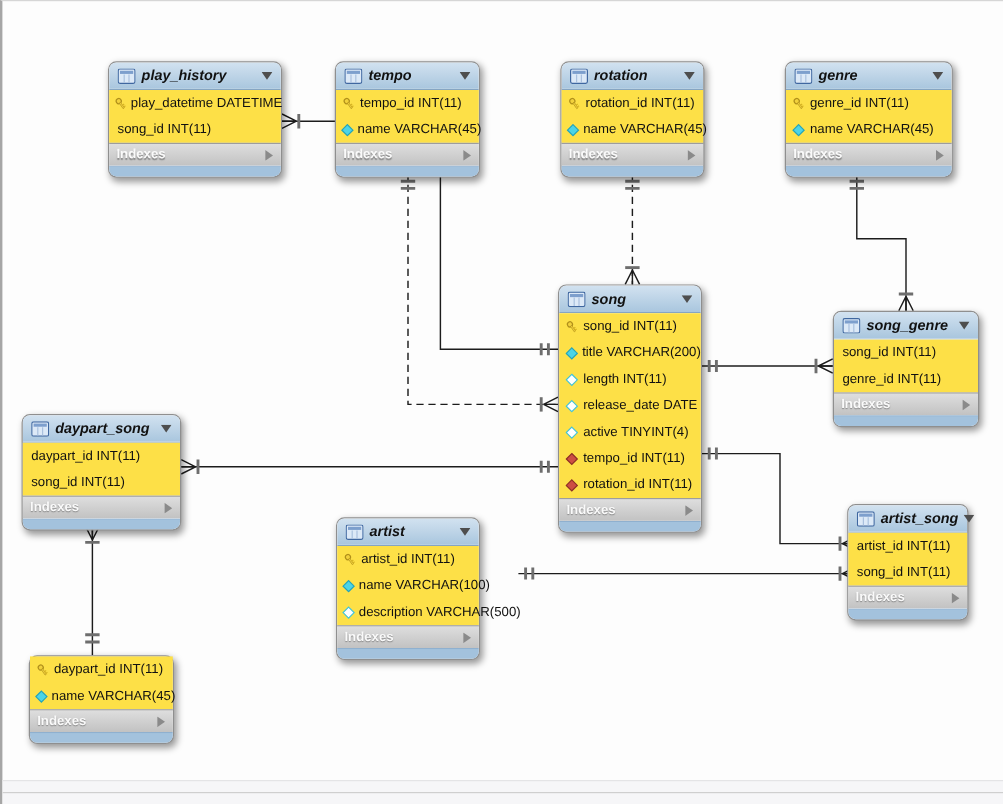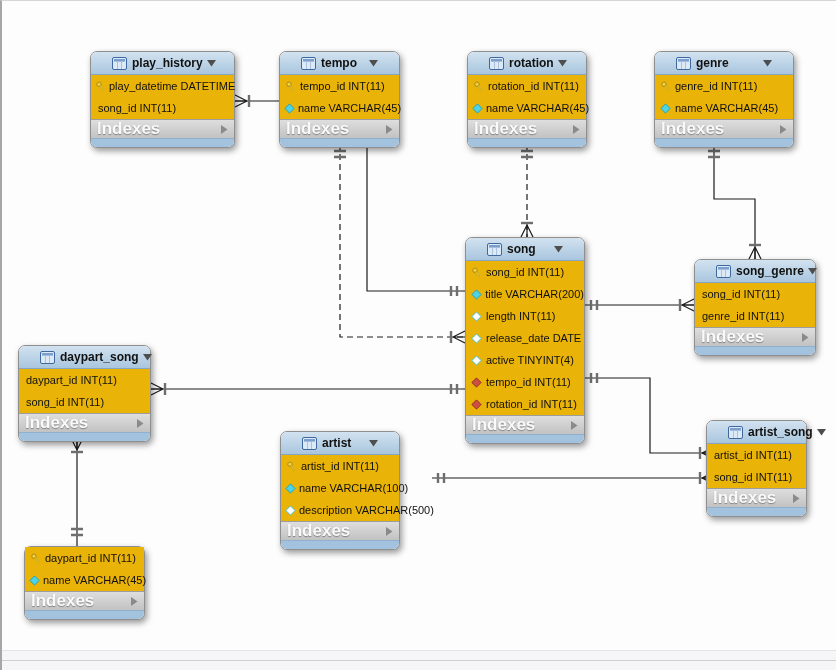--- a/index.html
+++ b/index.html
@@ -6,34 +6,34 @@
   #stage{position:relative;width:836px;height:670px;background:#fdfdfd;overflow:hidden;
          border-left:2px solid #a6a6a6;border-top:1px solid #d6d6d6;box-sizing:border-box;
          font-family:"Liberation Sans", sans-serif;}
   .wires{position:absolute;left:0;top:0;z-index:1;}
   .wire{fill:none;stroke:#1c1c1c;stroke-width:1.2;}
   .wire.dash{stroke-dasharray:6 4;}
   .prong{fill:none;stroke:#1c1c1c;stroke-width:1.2;}
   .bar{fill:none;stroke:#6e6e6e;stroke-width:2.4;}
   .tbl{position:absolute;z-index:2;border:1px solid #8f8f8f;border-radius:7px;background:#ffffff;
        box-shadow:2px 3px 6px rgba(0,0,0,0.40);box-sizing:border-box;}
-  .hd{height:22px;display:flex;align-items:center;padding:0 21px;
+  .hd{height:22px;display:flex;align-items:center;padding:0 7px;
       background:linear-gradient(#d2e2f0,#a9c6de);border-bottom:1px solid #86a5c2;
-      border-radius:6px 6px 0 0;}
+      border-radius:6px 6px 0 0;font-style:italic;}
   .hicon{display:flex;margin-right:5px;}
   .ttl{flex:1;font-size:12px;font-weight:bold;color:#111;white-space:nowrap;}
   .caret{display:flex;margin-left:4px;}
-  .rows{background:#eab308;}
+  .rows{background:#fde047;}
   .row{height:22px;display:flex;align-items:center;padding-left:4px;white-space:nowrap;}
   .row.noicon{padding-left:7px;}
   .cicon{display:flex;width:13px;margin-right:3px;justify-content:center;}
   .ctext{font-size:11px;color:#111;}
   .idx{height:18px;display:flex;align-items:center;padding:0 6px;
        background:linear-gradient(#dedede,#c2c2c2);border-top:1px solid #9d9d9d;}
-  .idx span:first-child{flex:1;font-size:17px;font-weight:bold;color:#fafafa;
+  .idx span:first-child{flex:1;font-size:11px;font-weight:bold;color:#fafafa;
        text-shadow:0 1px 1px rgba(0,0,0,0.35);}
   .iarrow{display:flex;}
   .strip{height:8px;background:#a3c2dd;border-top:1px solid #8fb0cf;border-radius:0 0 6px 6px;}
   #bottombar{position:absolute;left:0;right:0;bottom:0;height:19px;background:#f6f6f8;
        border-top:1px solid #e4e4e6;z-index:3;}
   #bottombar .inner{height:9px;border-bottom:1px solid #cfcfcf;}
 </style>
 </head>
 <body>
 

